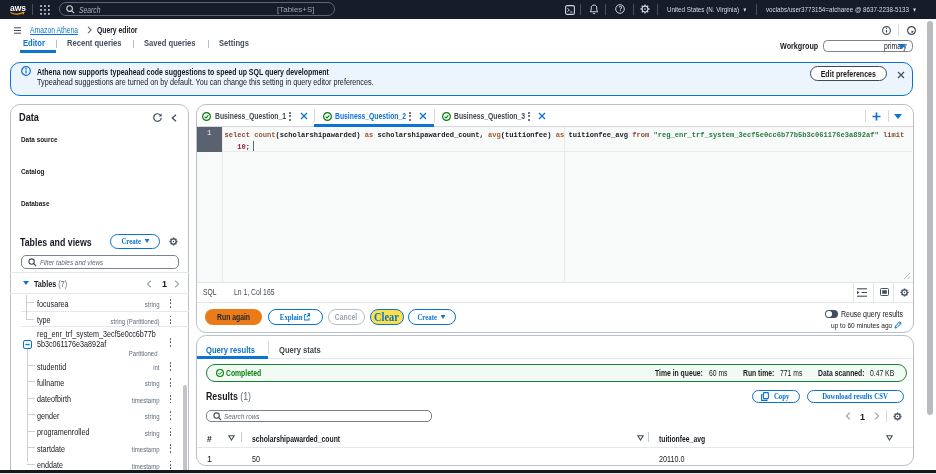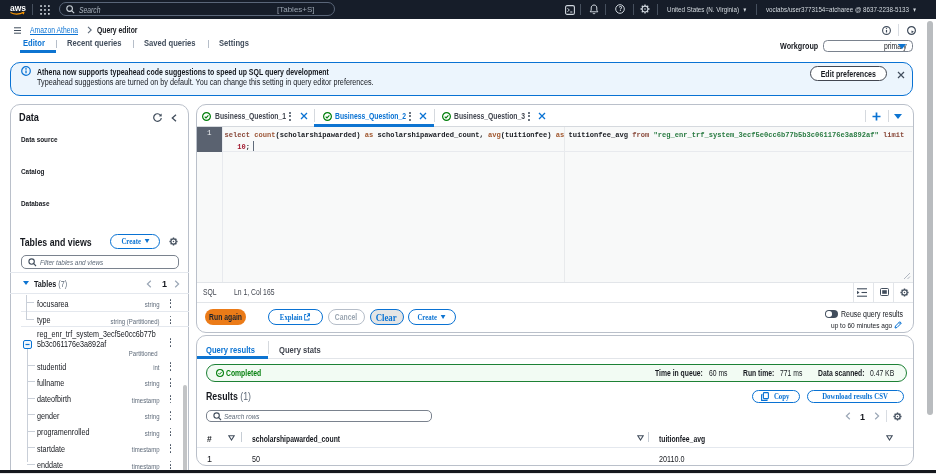--- a/index.html
+++ b/index.html
@@ -346,33 +346,33 @@
       <rect x="0.5" y="0.5" width="8" height="7" rx="1" fill="none" stroke="#414d5c" stroke-width="1"></rect>
       <rect x="2.2" y="2.2" width="4.6" height="3.6" fill="#414d5c"></rect>
     </svg>
 <svg class="abs" style="left:899.5px;top:287.5px;" width="9" height="9" viewBox="0 0 10 10">
       <circle cx="5" cy="5" r="2.9" fill="none" stroke="#414d5c" stroke-width="1.3"></circle>
       <path d="M7.90 5.00 L9.50 5.00 M7.05 7.05 L8.18 8.18 M5.00 7.90 L5.00 9.50 M2.95 7.05 L1.82 8.18 M2.10 5.00 L0.50 5.00 M2.95 2.95 L1.82 1.82 M5.00 2.10 L5.00 0.50 M7.05 2.95 L8.18 1.82" stroke="#414d5c" stroke-width="1.6" fill="none"></path>
       <circle cx="5" cy="5" r="0.8" fill="#414d5c"></circle>
     </svg>
 <div class="abs" style="left:196.5px;top:302px;width:716px;height:1px;background:#e2e5e9;"></div>
 
-<div class="pill" style="left:205px;top:309px;width:41px;height:16px;background:#eb7b18;color:#1b232f;font-size:8.5px;">
+<div class="pill" style="left:205px;top:309px;width:57px;height:16px;background:#eb7b18;color:#1b232f;font-size:8.5px;">
       <span class="t">Run again</span>
     </div>
 <div class="pill bluepill" style="left:267.5px;top:309px;width:55px;height:16px;font-size:8.5px;background:#fff;">
       <span class="t" style="display:flex;align-items:center;">Explain&nbsp;<svg width="8" height="8" viewBox="0 0 8 8">
           <path d="M3 1.5 L1 1.5 L1 7 L6.5 7 L6.5 5" fill="none" stroke="#0972d3" stroke-width="1.1"></path>
           <path d="M4.5 0.8 L7.2 0.8 L7.2 3.5 M7.2 0.8 L3.8 4.2" fill="none" stroke="#0972d3" stroke-width="1.1"></path>
         </svg></span>
     </div>
 <div class="pill" style="left:327.5px;top:309px;width:37px;height:16px;border:1.6px solid #b6bec9;color:#9aa5b1;font-size:8.5px;background:#fff;">
       <span class="t">Cancel</span>
     </div>
-<div class="pill bluepill" style="left:369.5px;top:309px;width:34px;height:16px;font-size:11px;background:#e5e5e5;">
+<div class="pill bluepill" style="left:369.5px;top:309px;width:34px;height:16px;font-size:13px;background:#fde047;">
       <span class="t">Clear</span>
     </div>
 <div class="pill bluepill" style="left:407.5px;top:309px;width:48px;height:16px;font-size:8.5px;background:#fff;">
       <span class="t" style="display:flex;align-items:center;">Create&nbsp;&nbsp;<i style="width:0;height:0;border-left:3.5px solid transparent;border-right:3.5px solid transparent;border-top:4.5px solid #0d74d1;display:inline-block;"></i></span>
     </div>
 <div class="abs" style="left:825px;top:310px;width:13px;height:8px;background:#414d5c;border-radius:5px;"></div>
 <div class="abs" style="left:826.2px;top:311.2px;width:5.6px;height:5.6px;background:#fff;border-radius:50%;"></div>
 <div class="abs sx82" style="left:841px;top:309px;font-size:8.5px;color:#16191f;">Reuse query results</div>
 <div class="abs sx82" style="left:831px;top:320.5px;font-size:8px;color:#16191f;">up to 60 minutes ago</div>
 <svg class="abs" style="left:894px;top:321px;" width="8" height="8" viewBox="0 0 8 8">

